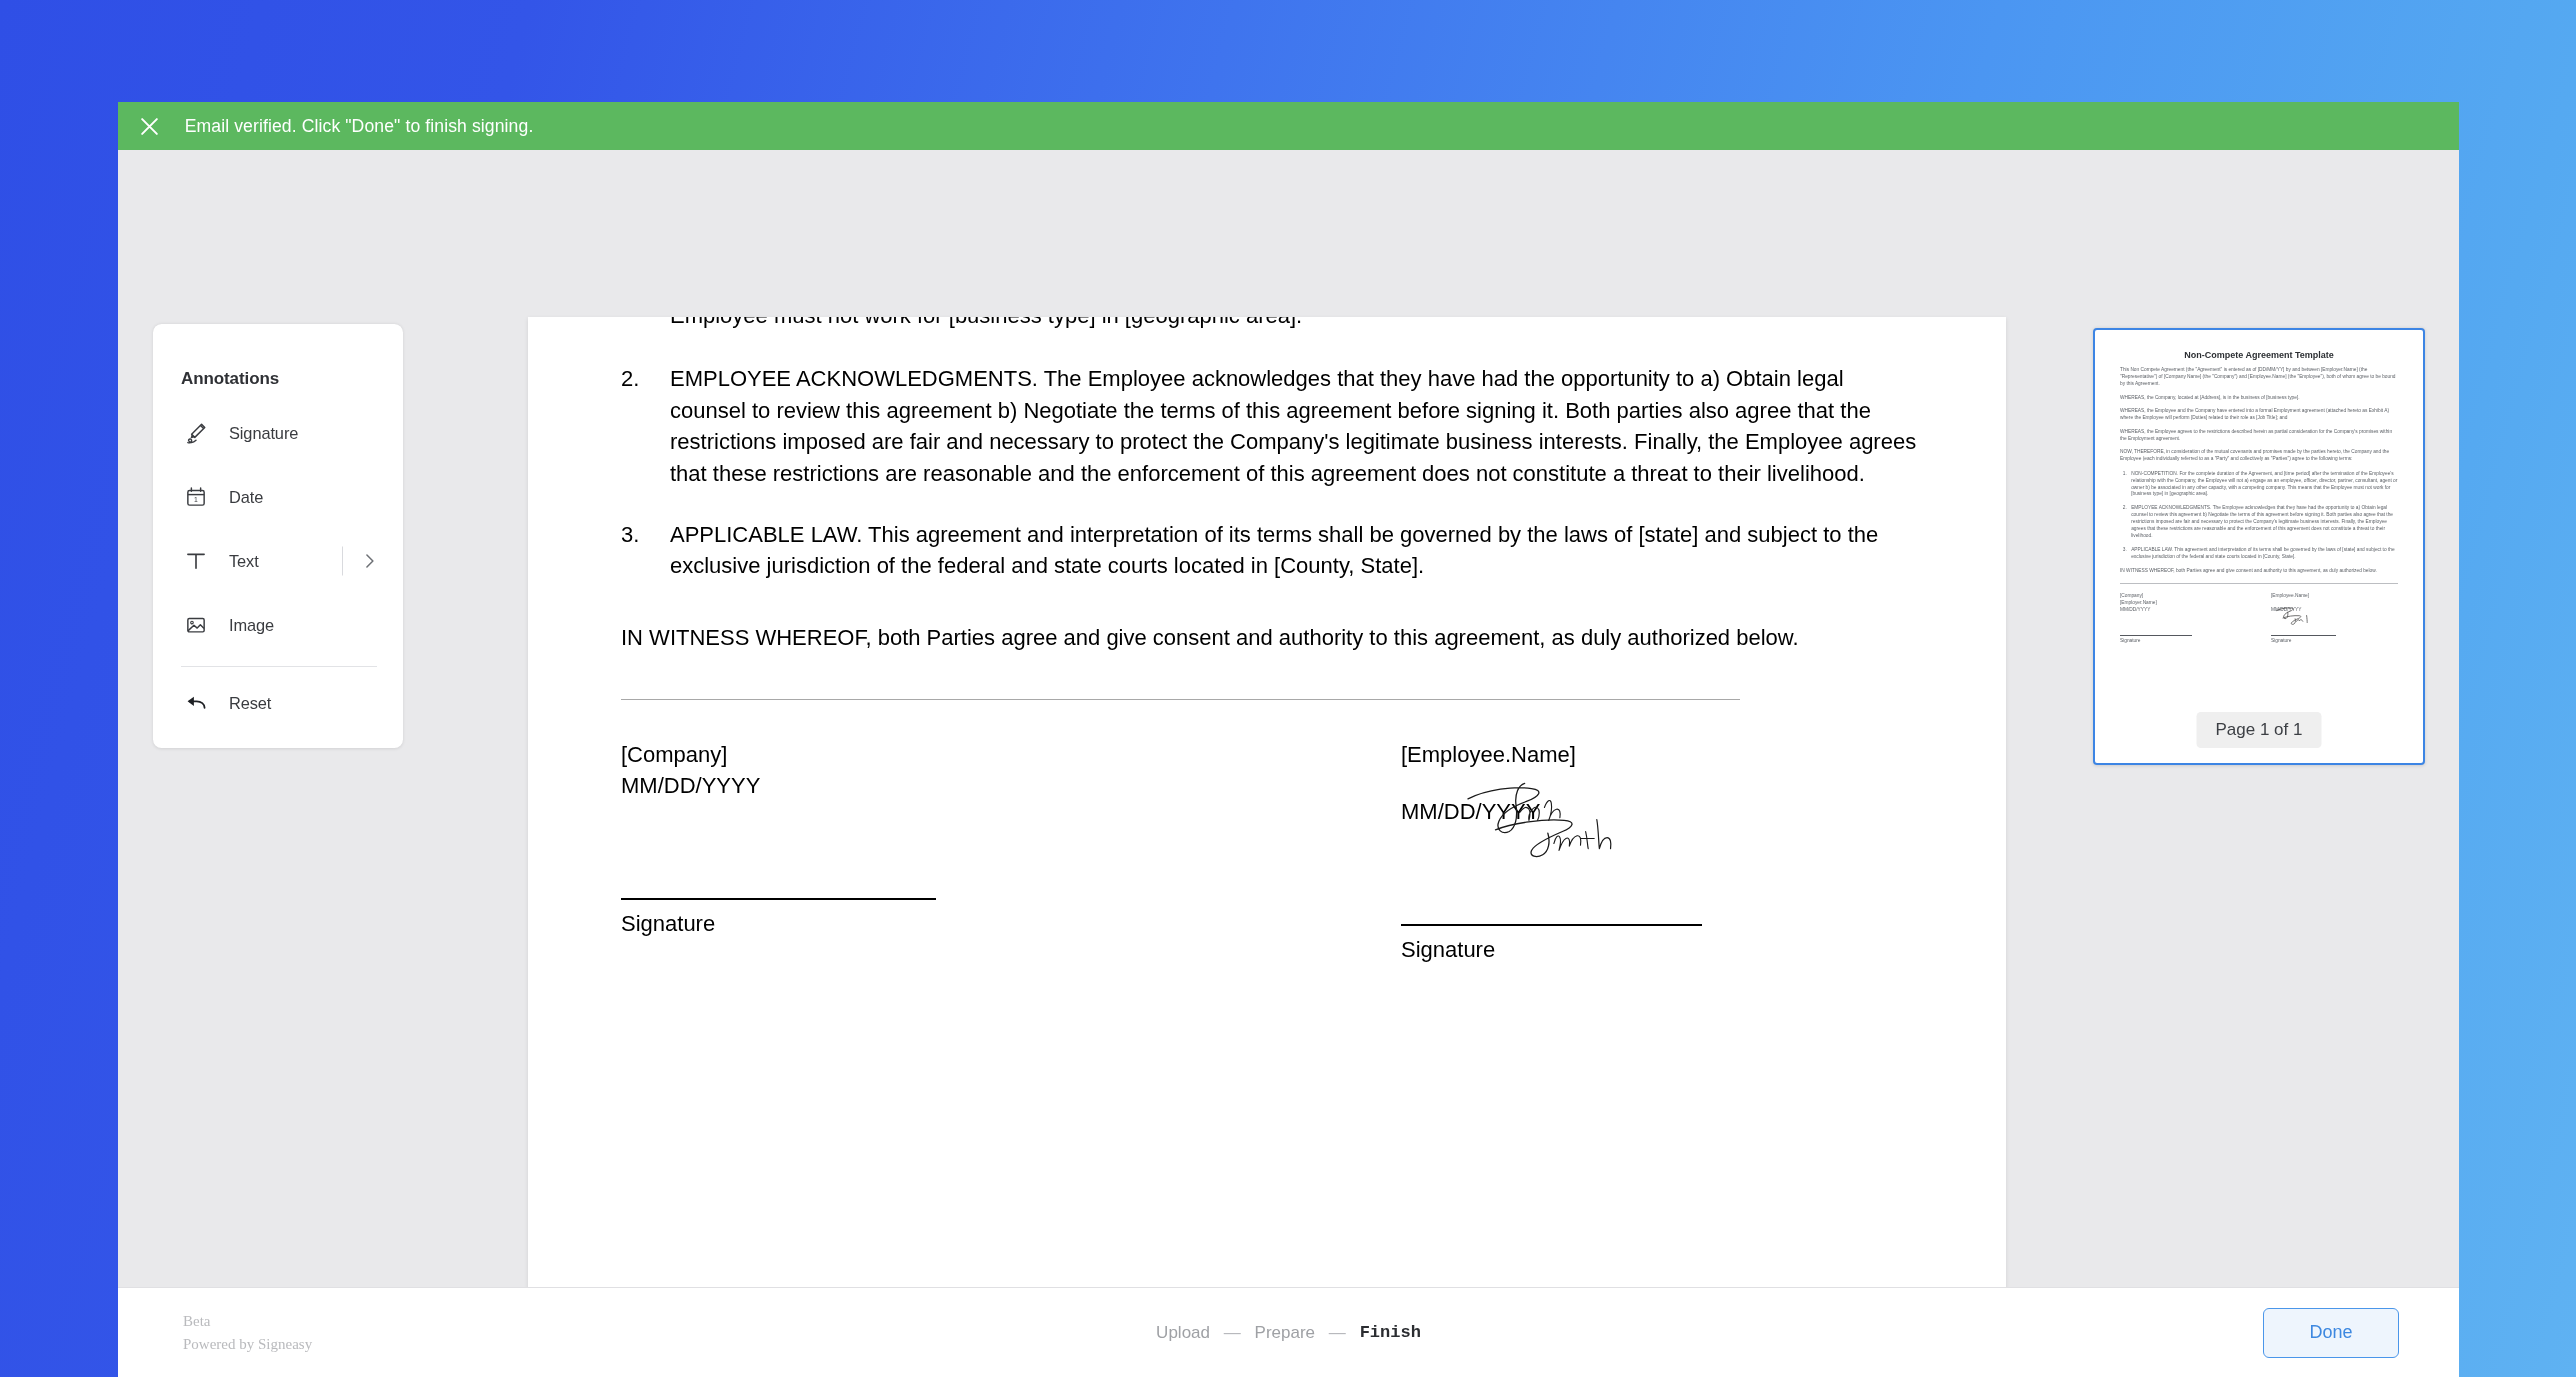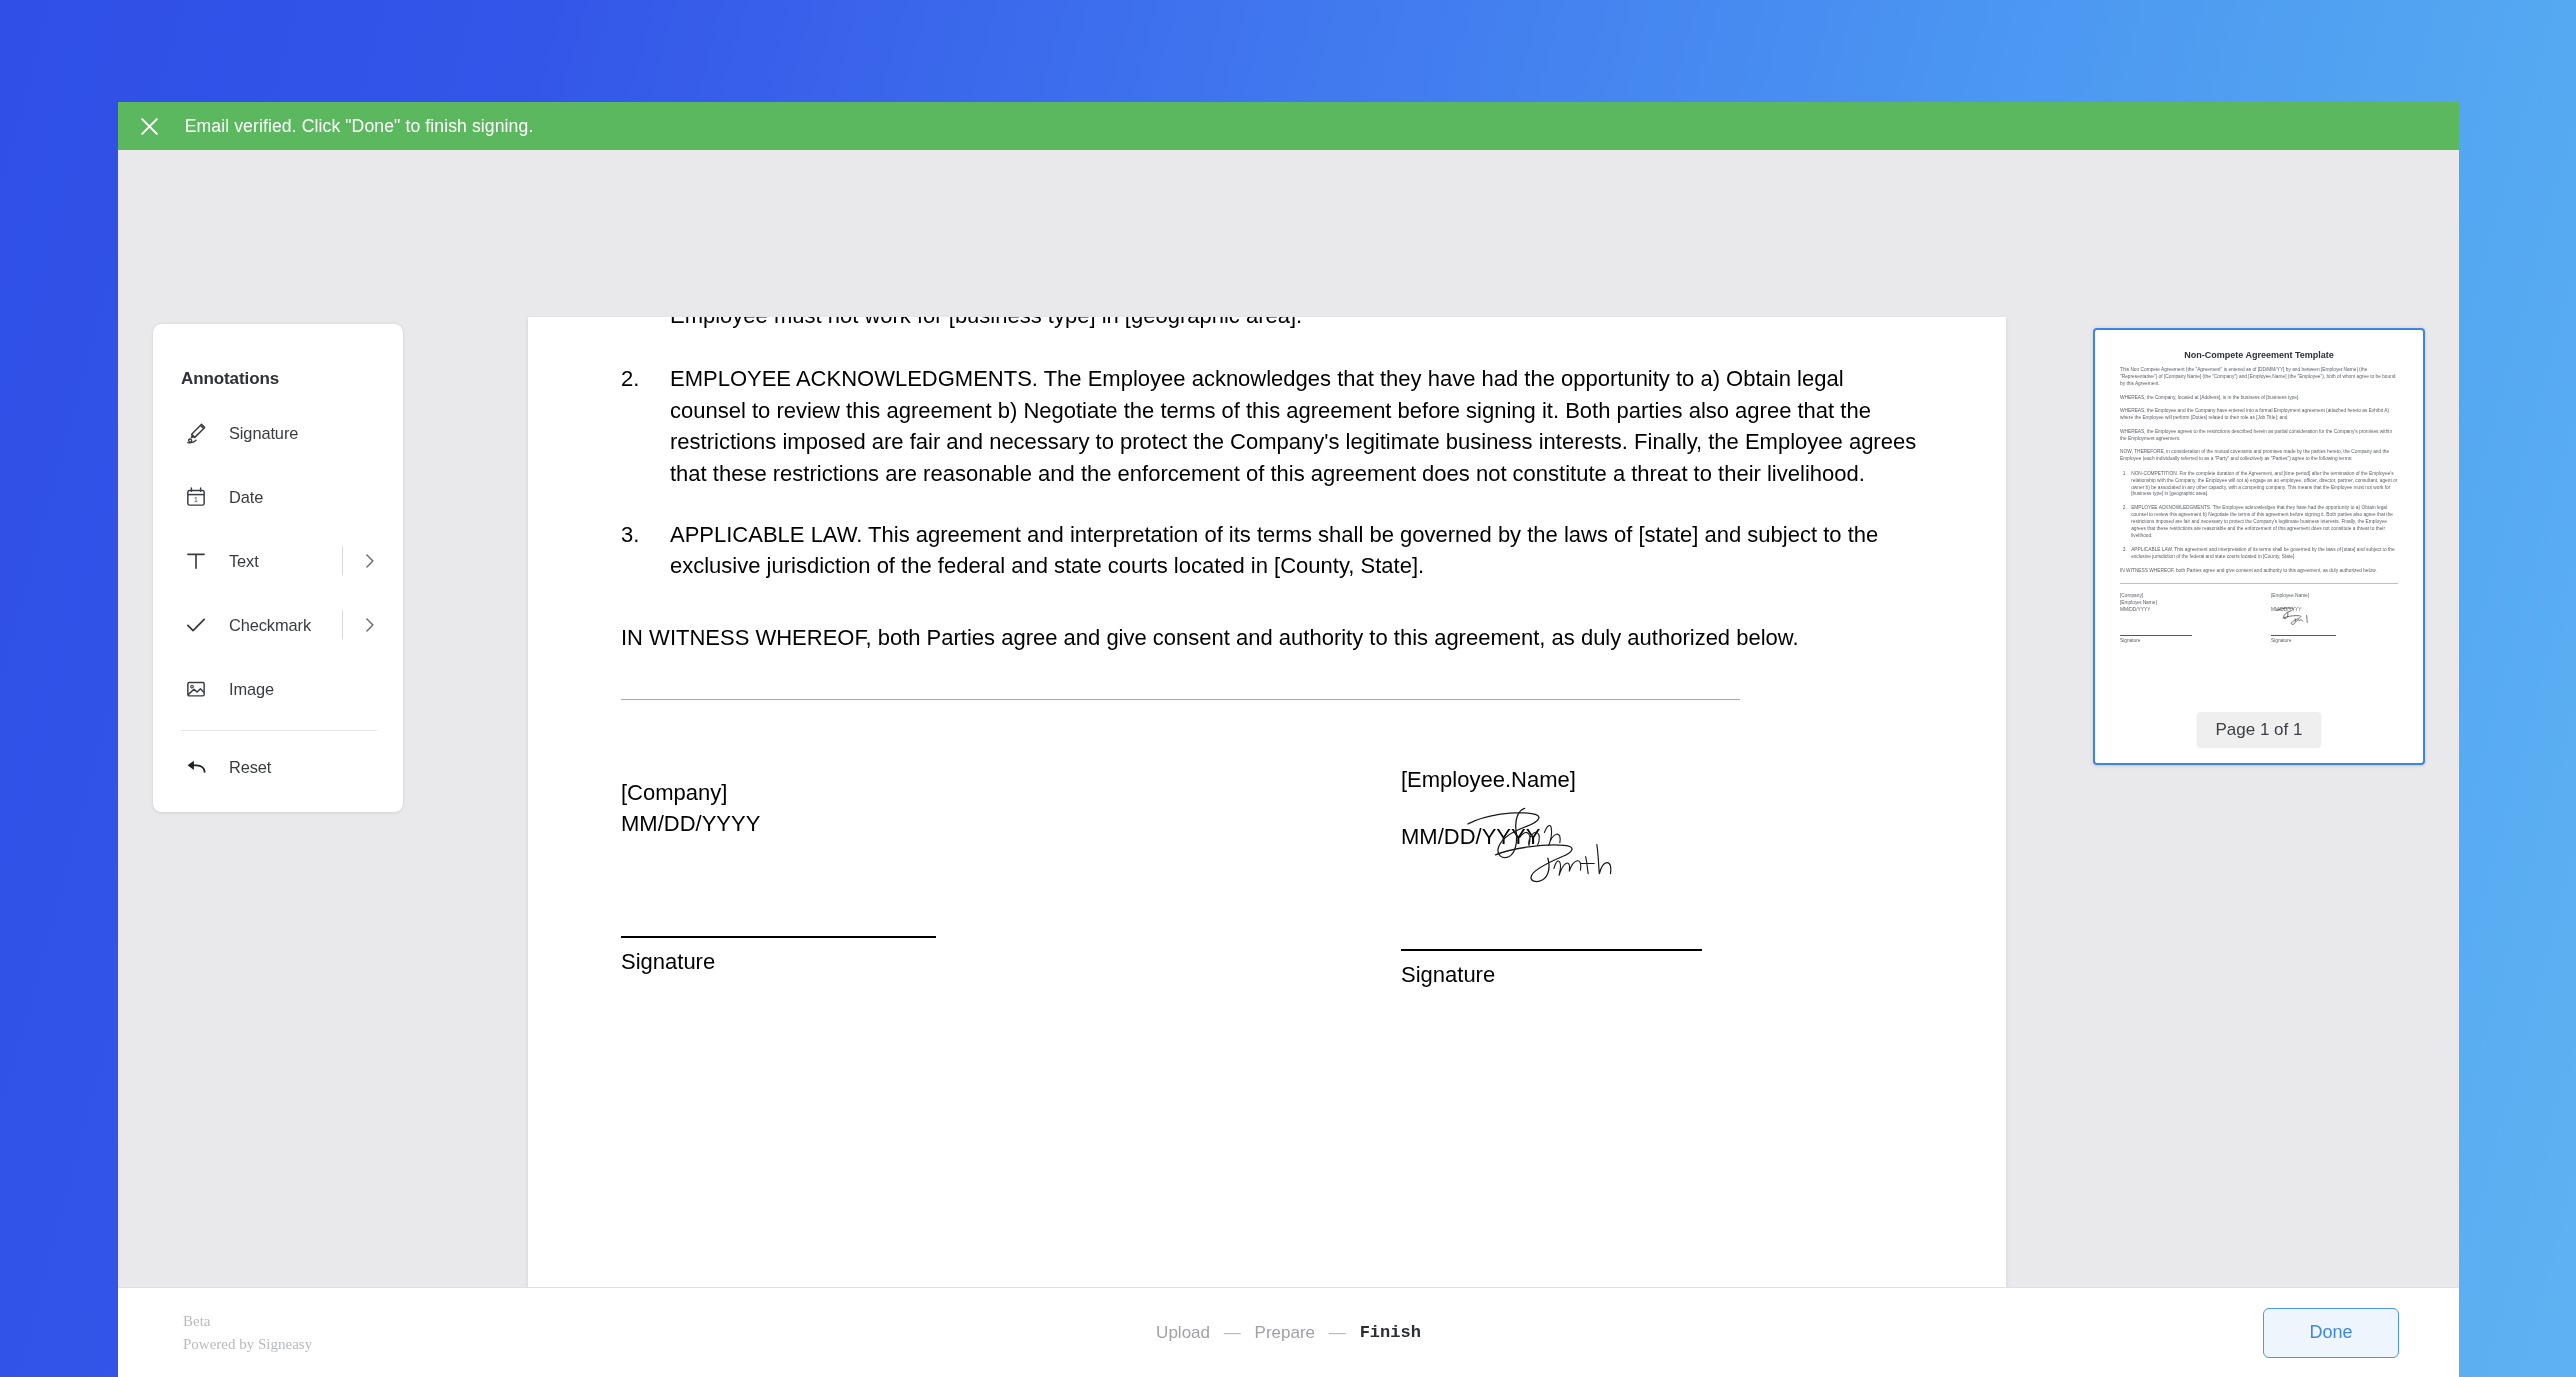--- a/index.html
+++ b/index.html
@@ -184,22 +184,21 @@
 
   .doc-rule {
     height: 1.7px;
     background: #a8a8a8;
     margin: 45px 0 0 0;
     width: 1119px;
   }
 
   .sig-blocks {
     display: flex;
-    margin-top: 65px;
-    align-items: center;
+    margin-top: 40px;
   }
   .sig-left { width: 780px; flex: 0 0 780px; }
   .sig-right { flex: 1 1 auto; position: relative; }
   .sig-line-text {
     font-size: 22px;
     line-height: 1.40;
   }
   .sig-gap-left { height: 96px; }
   .sig-gap-right { height: 26px; }
   .sig-rule {
@@ -390,34 +389,20 @@
           </span>
           <span class="ann-label">Text</span>
           <span class="ann-chev-div"></span>
           <span class="ann-chev">
             <svg width="13.8" height="17" viewBox="0 0 16 20">
               <path d="M4.5 3 L11.5 10 L4.5 17" fill="none" stroke="#6d7075" stroke-width="1.8" stroke-linecap="round" stroke-linejoin="round"></path>
             </svg>
           </span>
         </div>
 
-        <div class="ann-item">
-          <span class="ann-icon">
-            <svg width="24" height="24" viewBox="0 0 28 28">
-              <path d="M4.5 14.4 L10.6 20.5 L23.5 7.5" fill="none" stroke="#3a3c40" stroke-width="2.1" stroke-linecap="round" stroke-linejoin="round"></path>
-            </svg>
-          </span>
-          <span class="ann-label">Checkmark</span>
-          <span class="ann-chev-div"></span>
-          <span class="ann-chev">
-            <svg width="13.8" height="17" viewBox="0 0 16 20">
-              <path d="M4.5 3 L11.5 10 L4.5 17" fill="none" stroke="#6d7075" stroke-width="1.8" stroke-linecap="round" stroke-linejoin="round"></path>
-            </svg>
-          </span>
-        </div>
 
         <div class="ann-item">
           <span class="ann-icon">
             <svg width="24" height="24" viewBox="0 0 28 28">
               <rect x="4.5" y="6.5" width="19" height="15.5" rx="1.6" fill="none" stroke="#3a3c40" stroke-width="1.7"></rect>
               <circle cx="9.3" cy="11.2" r="1.5" fill="none" stroke="#3a3c40" stroke-width="1.3"></circle>
               <path d="M5.2 20.3 L11.6 14.2 L15.4 17.6 L19.1 13.8 L22.8 17.4" fill="none" stroke="#3a3c40" stroke-width="1.7" stroke-linecap="round" stroke-linejoin="round"></path>
             </svg>
           </span>
           <span class="ann-label">Image</span>

